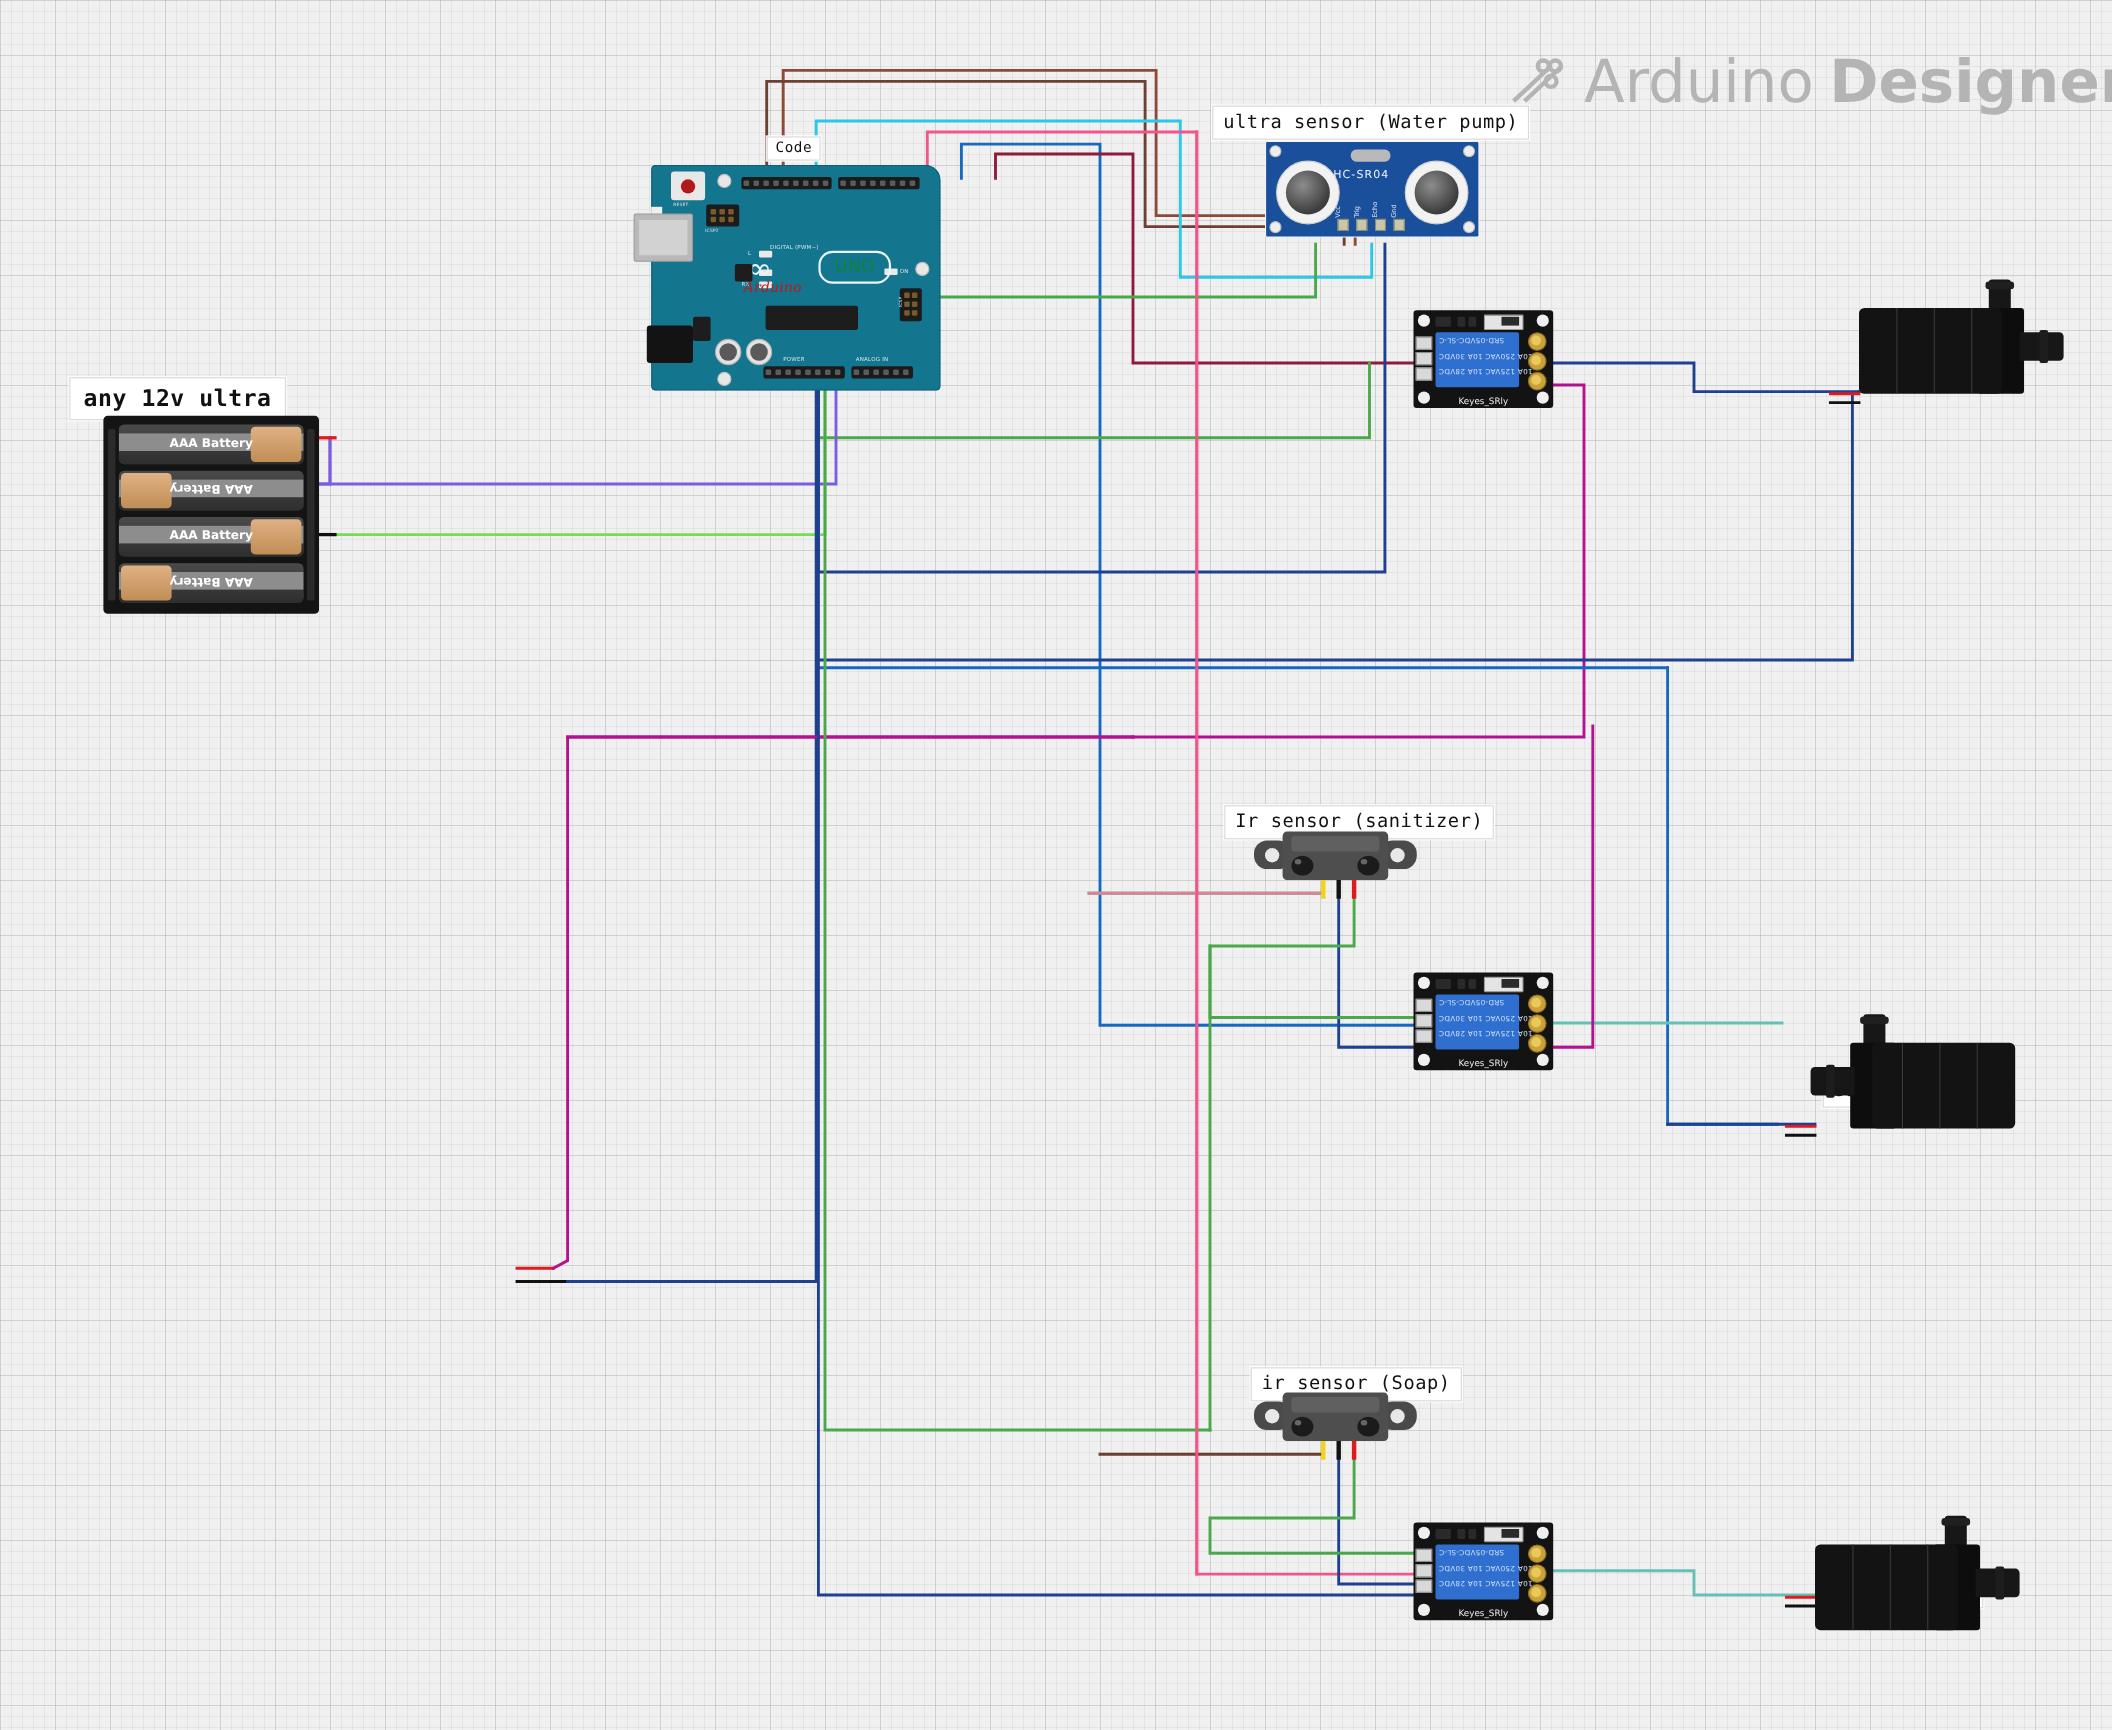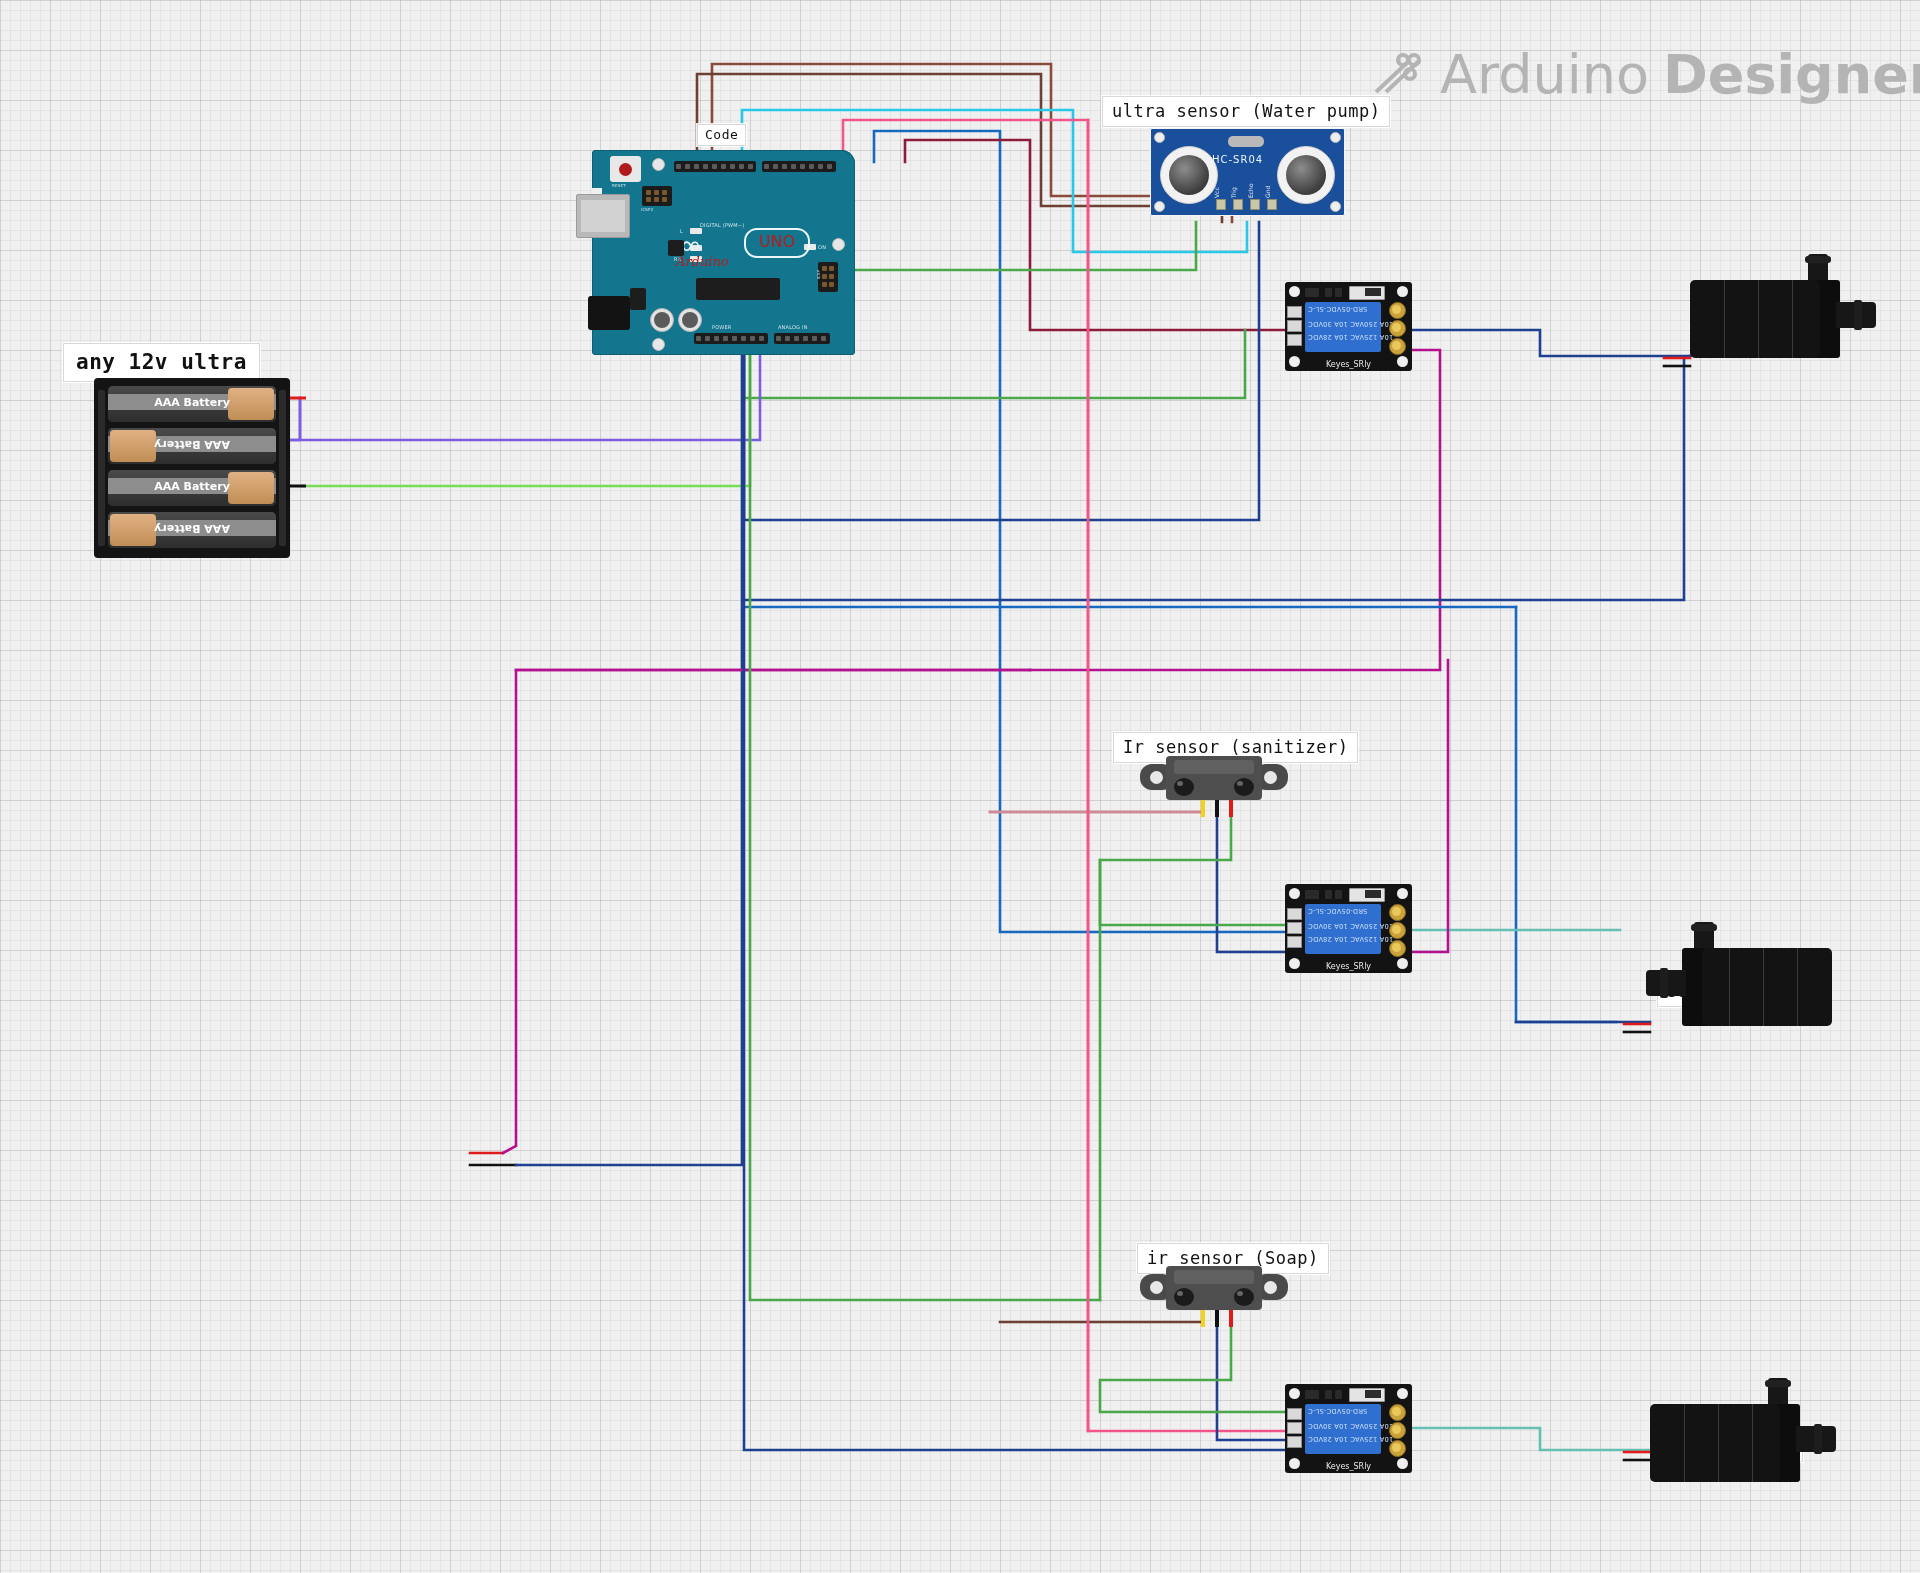--- a/index.html
+++ b/index.html
@@ -50,21 +50,21 @@
   .hdr i:before{content:"";display:block;width:5px;height:5px;margin:3px auto;background:#5b5b5b;border-radius:1px;}
   .reset-btn{position:absolute;left:18px;top:6px;width:31px;height:26px;background:#e8e8e8;border-radius:3px;}
   .reset-btn:after{content:"";position:absolute;left:9px;top:7px;width:13px;height:13px;background:#b01a1a;border-radius:50%;}
   .icsp{position:absolute;width:30px;height:20px;background:#1b1b1b;border-radius:2px;}
   .icsp span{position:absolute;width:5px;height:5px;background:#7a5a2a;border-radius:1px;}
   .silk{position:absolute;color:#cfe6ee;font-family:"DejaVu Sans", sans-serif;font-size:5px;letter-spacing:.2px;white-space:nowrap;}
   .silk.sm{font-size:4px;}
   .logo-uno{position:absolute;left:88px;top:80px;color:#eaf6fa;font-family:"DejaVu Sans", sans-serif;}
   .oo{font-size:26px;letter-spacing:-4px;}
   .ardu-txt{position:absolute;left:84px;top:104px;color:#b91c1c;font-family:"DejaVu Serif", serif;font-size:13px;font-style:italic;}
-  .uno-ring{position:absolute;left:152px;top:78px;width:62px;height:26px;border:2px solid #eaf6fa;border-radius:13px;color:#b91c1c;font-family:"DejaVu Sans", sans-serif;font-size:16px;text-align:center;line-height:24px;}
+  .uno-ring{position:absolute;left:152px;top:78px;width:62px;height:26px;border:2px solid #eaf6fa;border-radius:13px;color:#15803d;font-family:"DejaVu Sans", sans-serif;font-size:16px;text-align:center;line-height:24px;}
   .led{position:absolute;width:12px;height:6px;background:#e9e9e9;border-radius:1px;}
   .chip{position:absolute;background:#1d1d1d;border-radius:2px;}
   .mtcap{position:absolute;width:22px;height:22px;border-radius:50%;background:#e3e3e3;border:1px solid #b5b5b5;}
   .mtcap:after{content:"";position:absolute;left:3px;top:3px;right:3px;bottom:3px;border-radius:50%;background:#5a5a5a;}
   .mhole{position:absolute;width:11px;height:11px;border-radius:50%;background:#e7e7e7;border:1px solid #bbb;}
   
   #batpack{left:94px;top:378px;width:196px;height:180px;}
   .pack-shell{position:absolute;inset:0;background:#141414;border-radius:4px;}
   .cell{position:absolute;left:14px;width:168px;height:36px;border-radius:5px;background:#3a3a3a;overflow:hidden;}
   .cell .wrap{position:absolute;inset:0;background:linear-gradient(#4a4a4a,#2e2e2e);}

